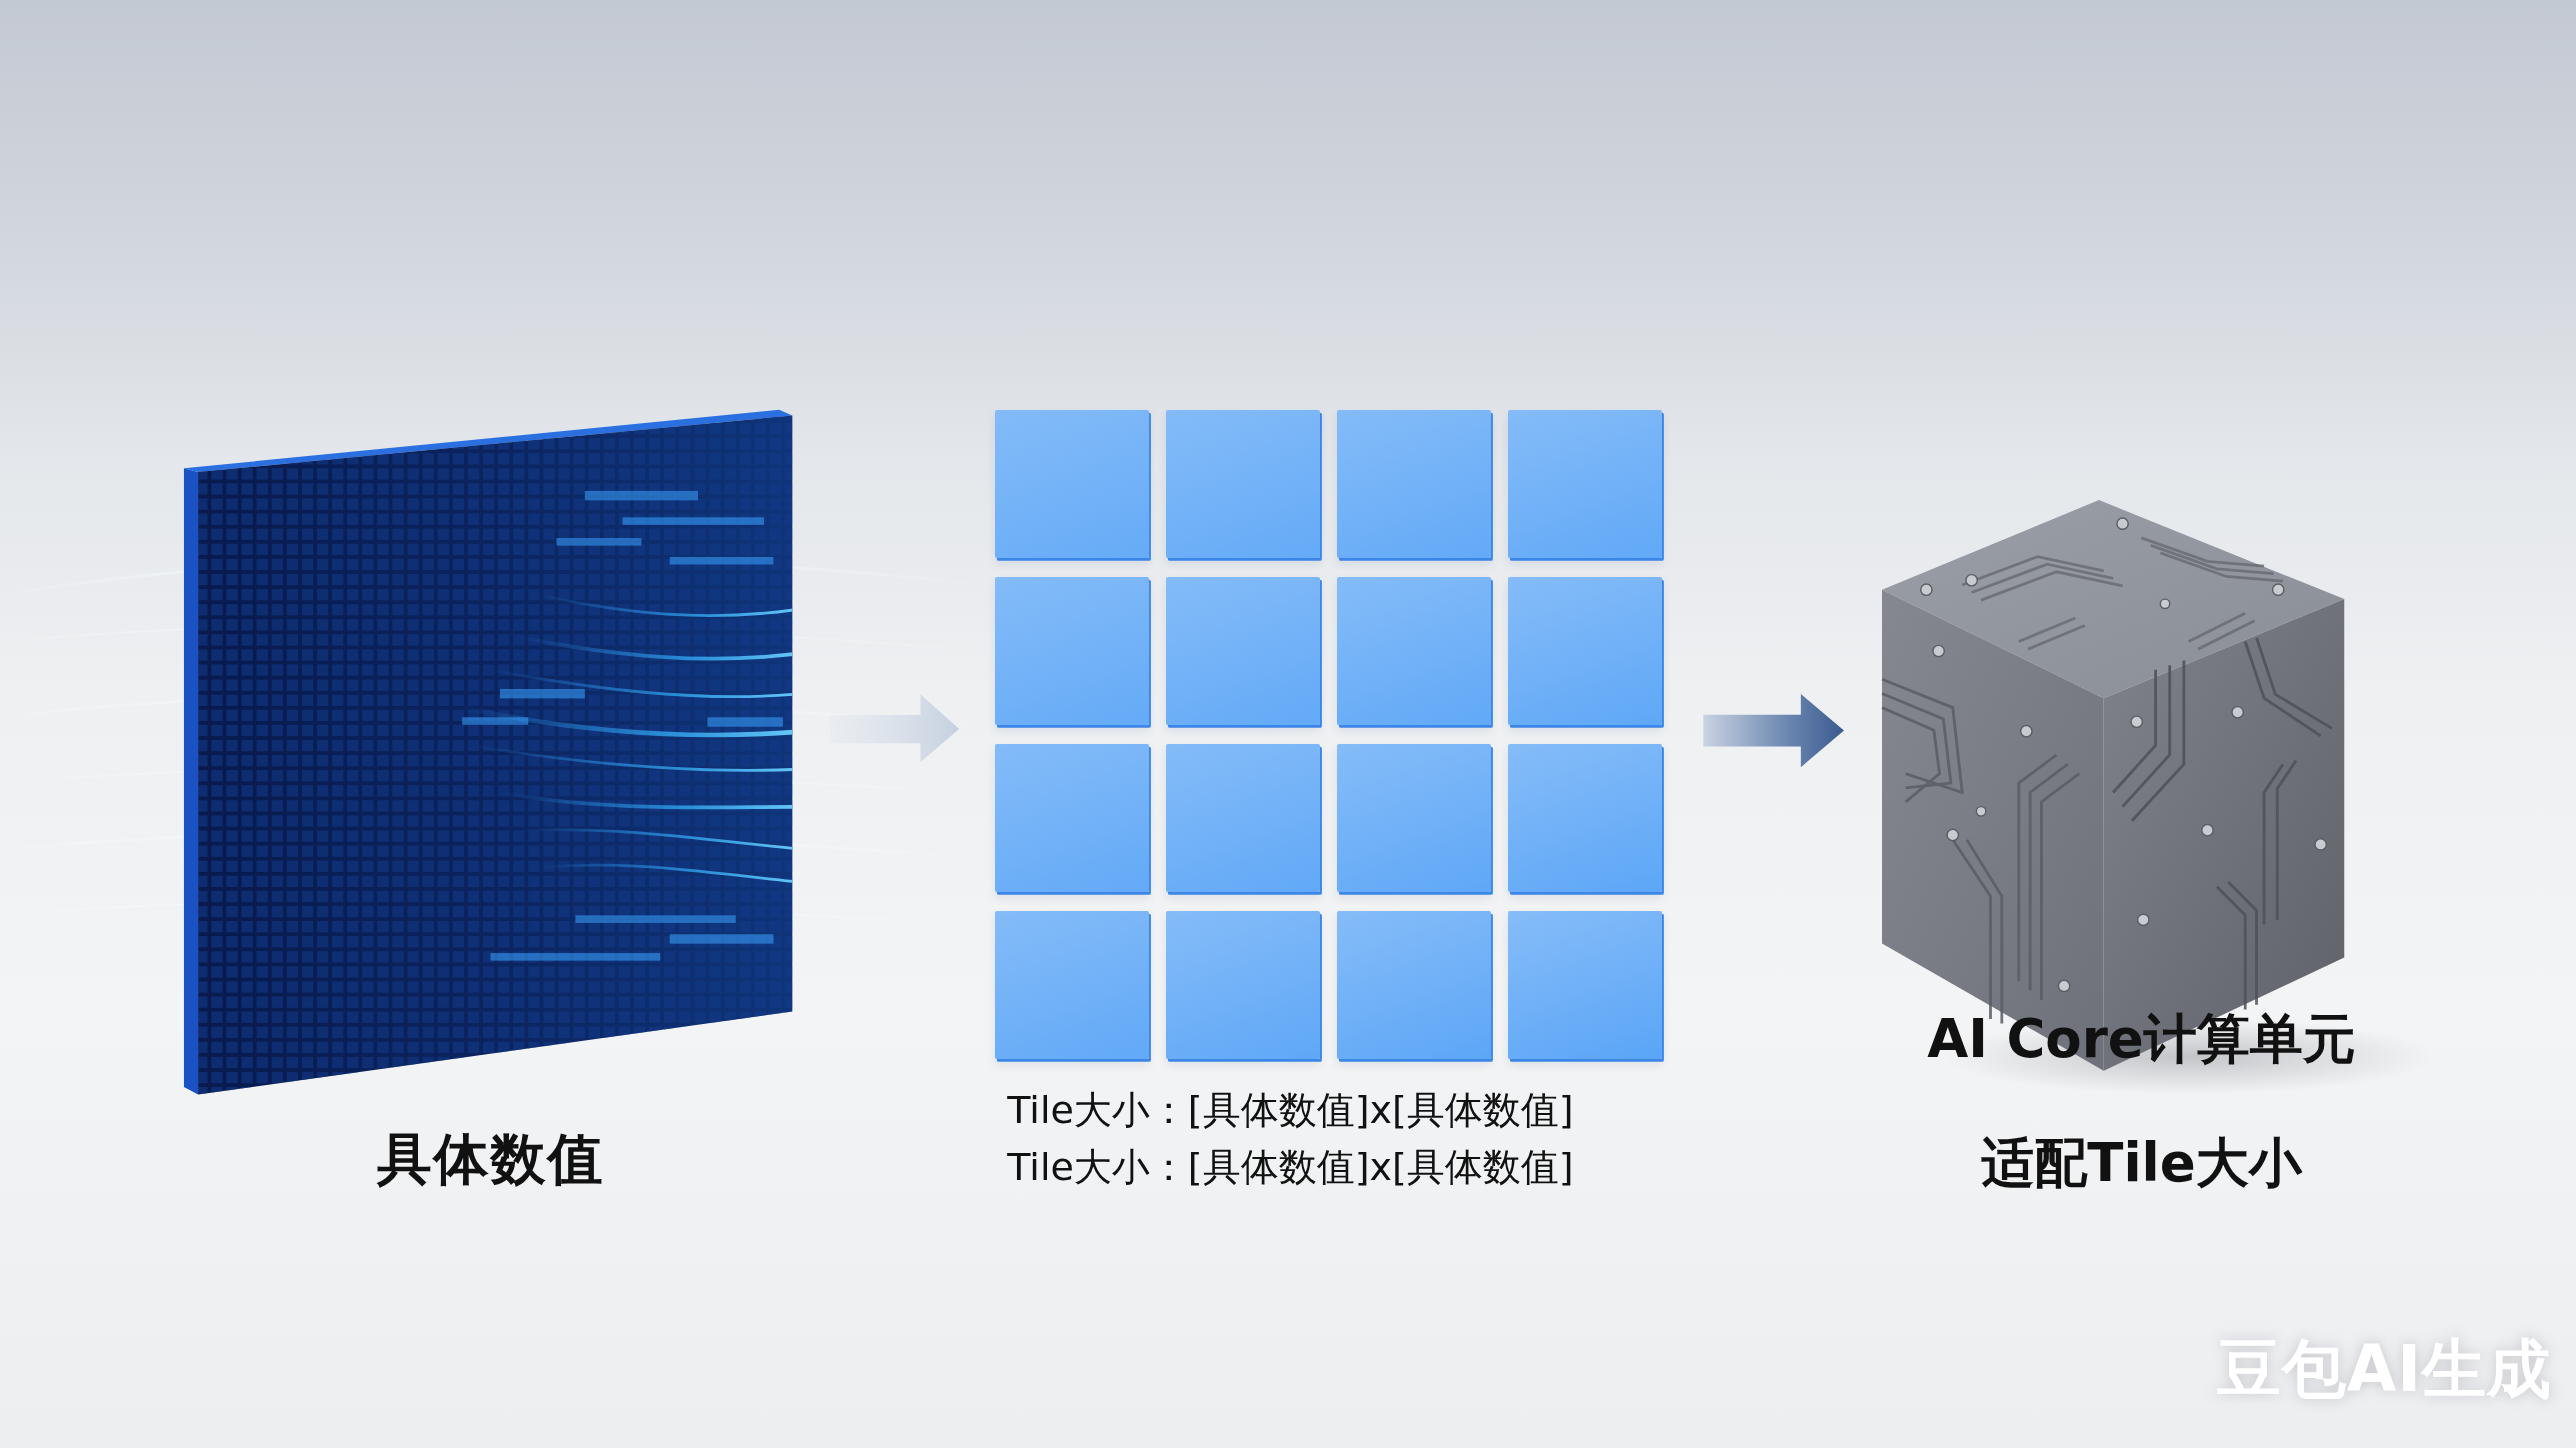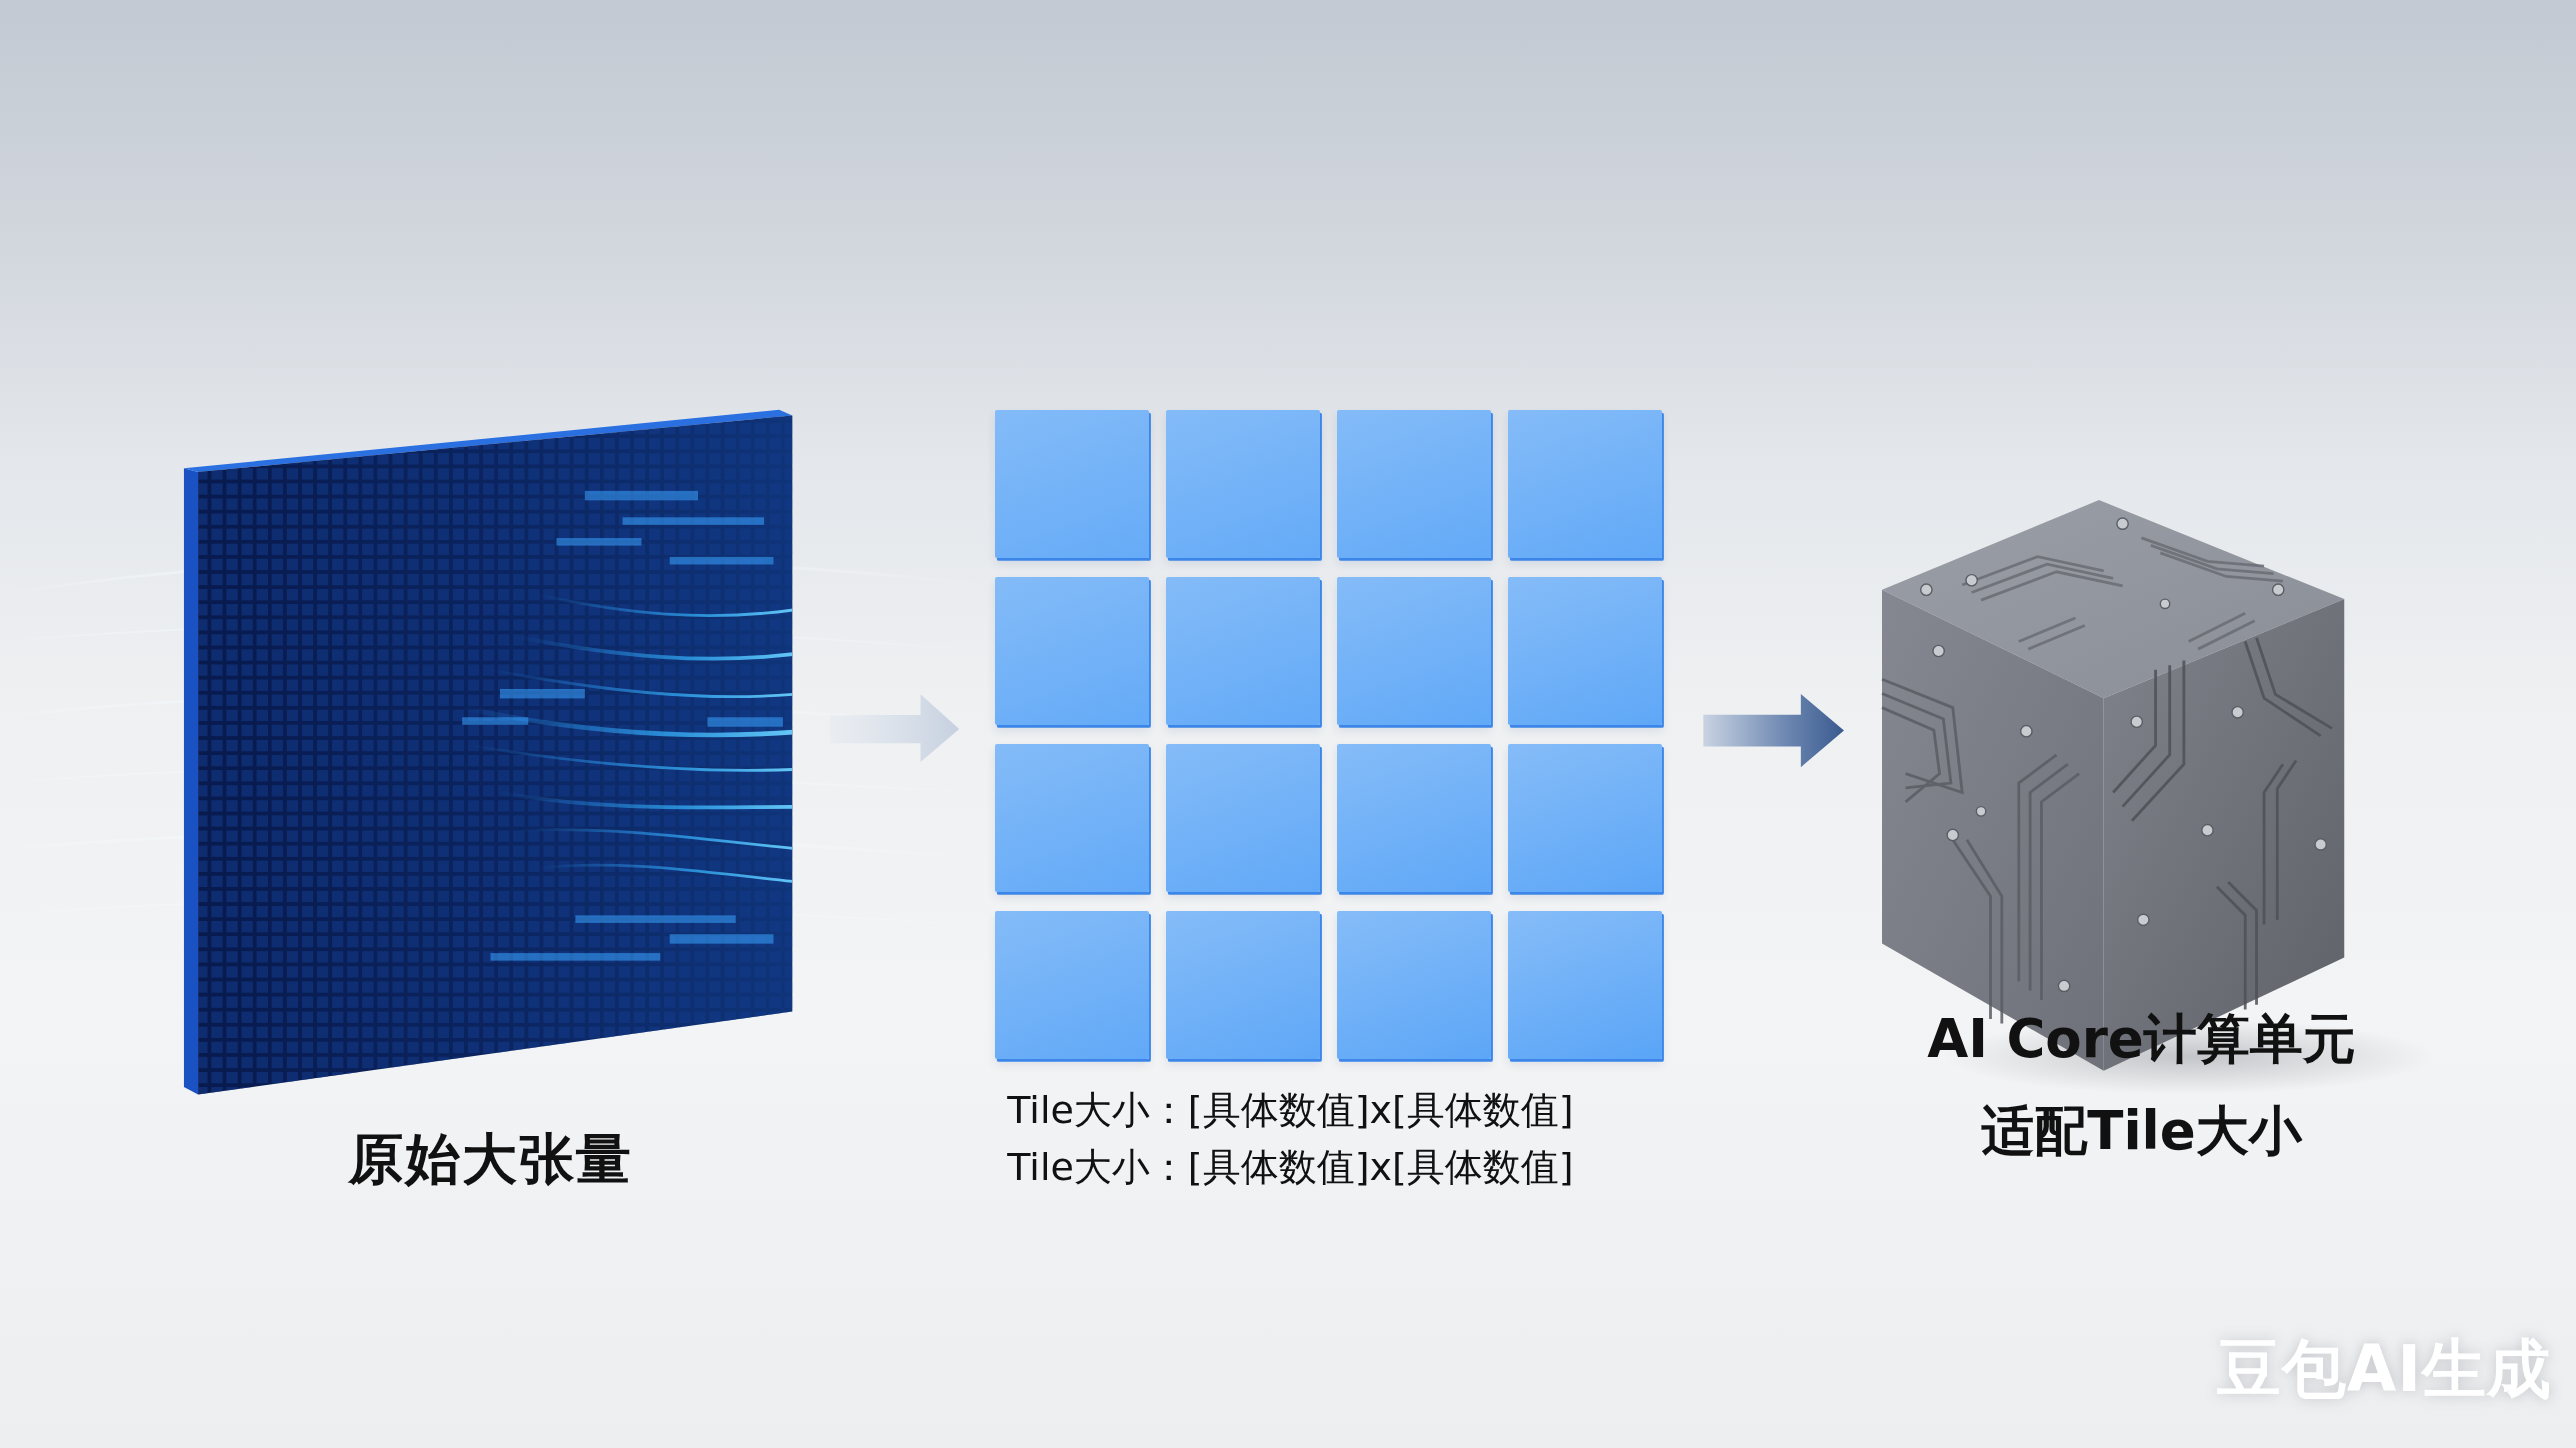--- a/index.html
+++ b/index.html
@@ -36,21 +36,21 @@
   .cube-svg { width:566px; height:623px; overflow:visible; }
 
   
   .label { position:absolute; color:#111; text-align:center; white-space:nowrap; }
   .tensor-label { left:302px; width:377px; top:1123px; font-size:55px; font-weight:bold; letter-spacing:1.9px; }
   .tile-label { left:960px; width:661px; font-size:38px; font-weight:normal; }
   .tile-label.l1 { top:1085px; }
   .tile-label.l2 { top:1142px; }
   .core-label { left:1868px; width:547px; font-size:53px; font-weight:bold; }
   .core-label.l1 { top:1004px; }
-  .core-label.l2 { top:1096px; }
+  .core-label.l2 { top:1128px; }
 
   .watermark {
     position:absolute; left:2217px; top:1326px; width:302px;
     font-size:64px; font-weight:bold; color:#ffffff; letter-spacing:0.9px;
     text-shadow: 0 0 13.2px rgba(120,120,130,0.35);
     white-space:nowrap;
   }
 </style>
 </head>
 <body>
@@ -245,21 +245,21 @@
         <circle cx="228" cy="535" r="6"></circle>
         <circle cx="305" cy="255" r="6"></circle>
         <circle cx="412" cy="245" r="6"></circle>
         <circle cx="380" cy="370" r="6"></circle>
         <circle cx="500" cy="385" r="6"></circle>
         <circle cx="312" cy="465" r="6"></circle>
       </g>
     </svg>
   </div>
 
-  <div class="label tensor-label">原始大张量</div>
+  <div class="label tensor-label">具体数值</div>
   <div class="label tile-label l1">Tile大小：[具体数值]x[具体数值]</div>
   <div class="label tile-label l2">Tile大小：[具体数值]x[具体数值]</div>
   <div class="label core-label l1">AI Core计算单元</div>
   <div class="label core-label l2">适配Tile大小</div>
 
   <div class="watermark">豆包AI生成</div>
 </div>
 
 
 </body></html>

